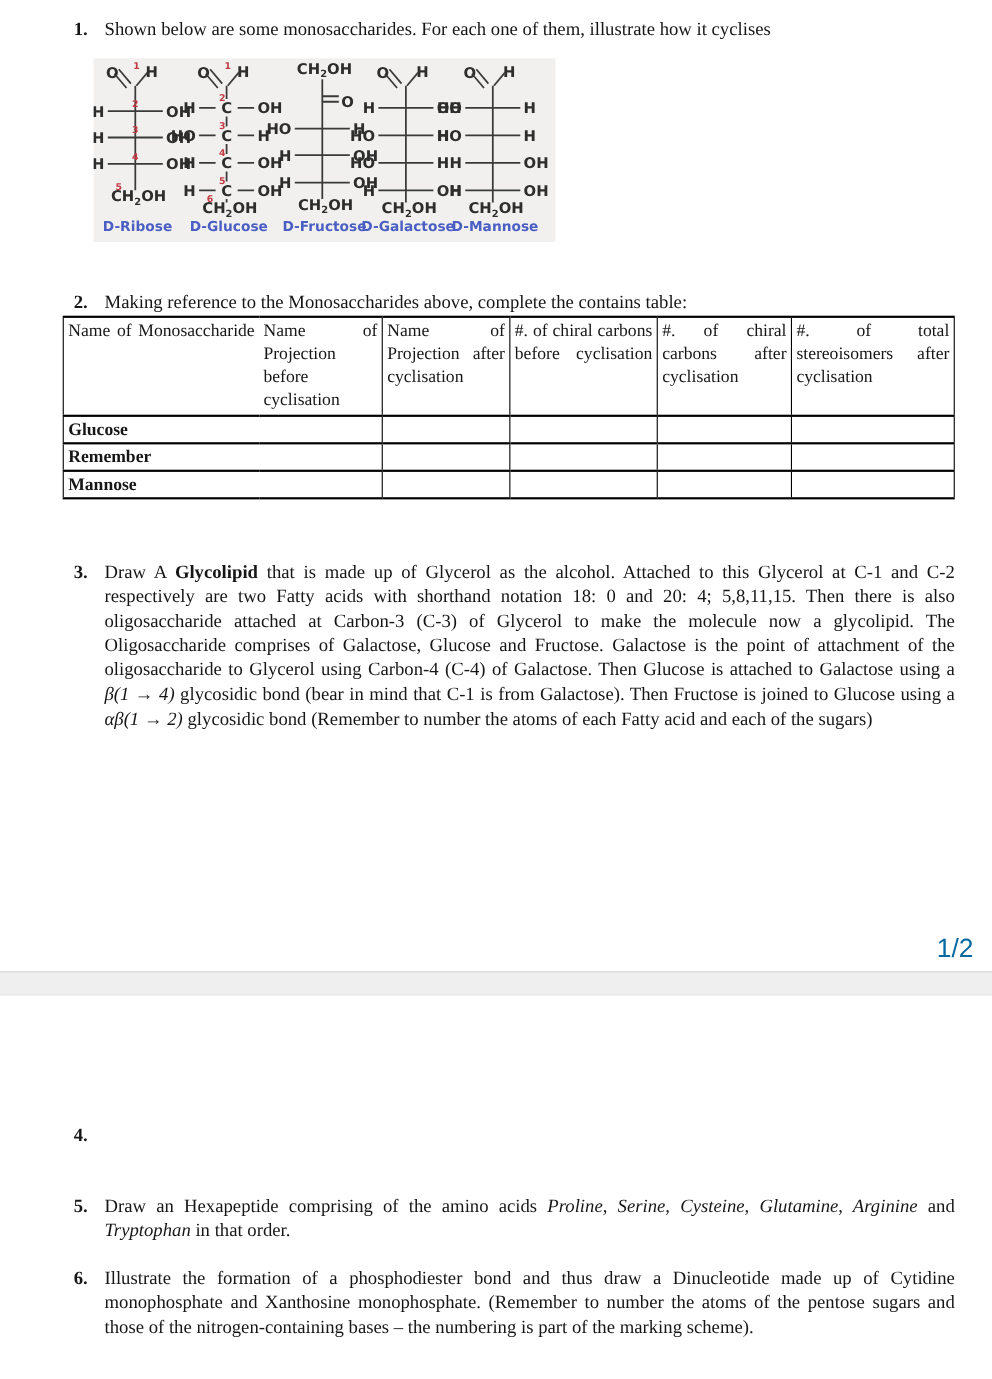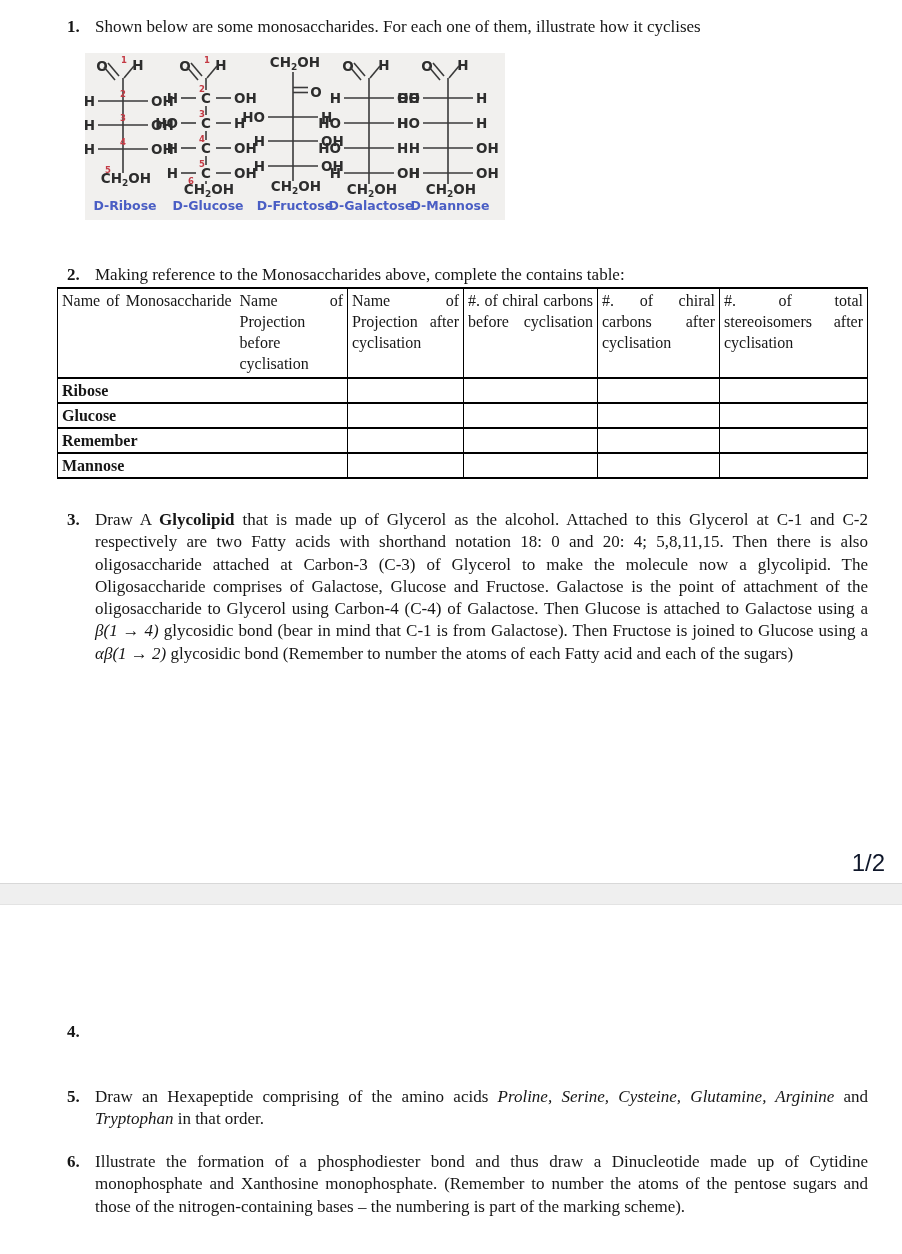--- a/index.html
+++ b/index.html
@@ -44,21 +44,21 @@
     font-weight: normal; text-align: justify; text-align-last: justify;
     height: 90px;
   }
   .qtable th.h1 { border-right-style: hidden; }
   .qtable th.h2 { border-left-style: hidden; }
   .qtable tbody tr { height: 23px; }
   .qtable td.rowname { font-weight: bold; }
 
   .page-num {
     position: absolute; right: 17px; top: 849px;
-    font-family: "Liberation Sans", sans-serif; font-size: 24px; color: #0f172a;
+    font-family: "Liberation Sans", sans-serif; font-size: 24px; color: #0369a1;
   }
   .separator {
     position: absolute; left: 0; top: 883px; width: 902px; height: 22px;
     background: #efefef;
     border-top: 1px solid #d8d8d8; border-bottom: 1px solid #e3e3e3;
   }
 </style>
 </head>
 <body>
 
@@ -219,27 +219,20 @@
         <th class="h1">Name of Monosaccharide</th>
         <th class="h2">Name of Projection before cyclisation</th>
         <th>Name of Projection after cyclisation</th>
         <th>#. of chiral carbons before cyclisation</th>
         <th>#. of chiral carbons after cyclisation</th>
         <th>#. of total stereoisomers after cyclisation</th>
       </tr>
     </thead>
     <tbody>
         <tr>
-          <td colspan="2" class="rowname">Ribose</td>
-          <td></td>
-          <td></td>
-          <td></td>
-          <td></td>
-        </tr>
-        <tr>
           <td colspan="2" class="rowname">Glucose</td>
           <td></td>
           <td></td>
           <td></td>
           <td></td>
         </tr>
         <tr>
           <td colspan="2" class="rowname">Remember</td>
           <td></td>
           <td></td>

